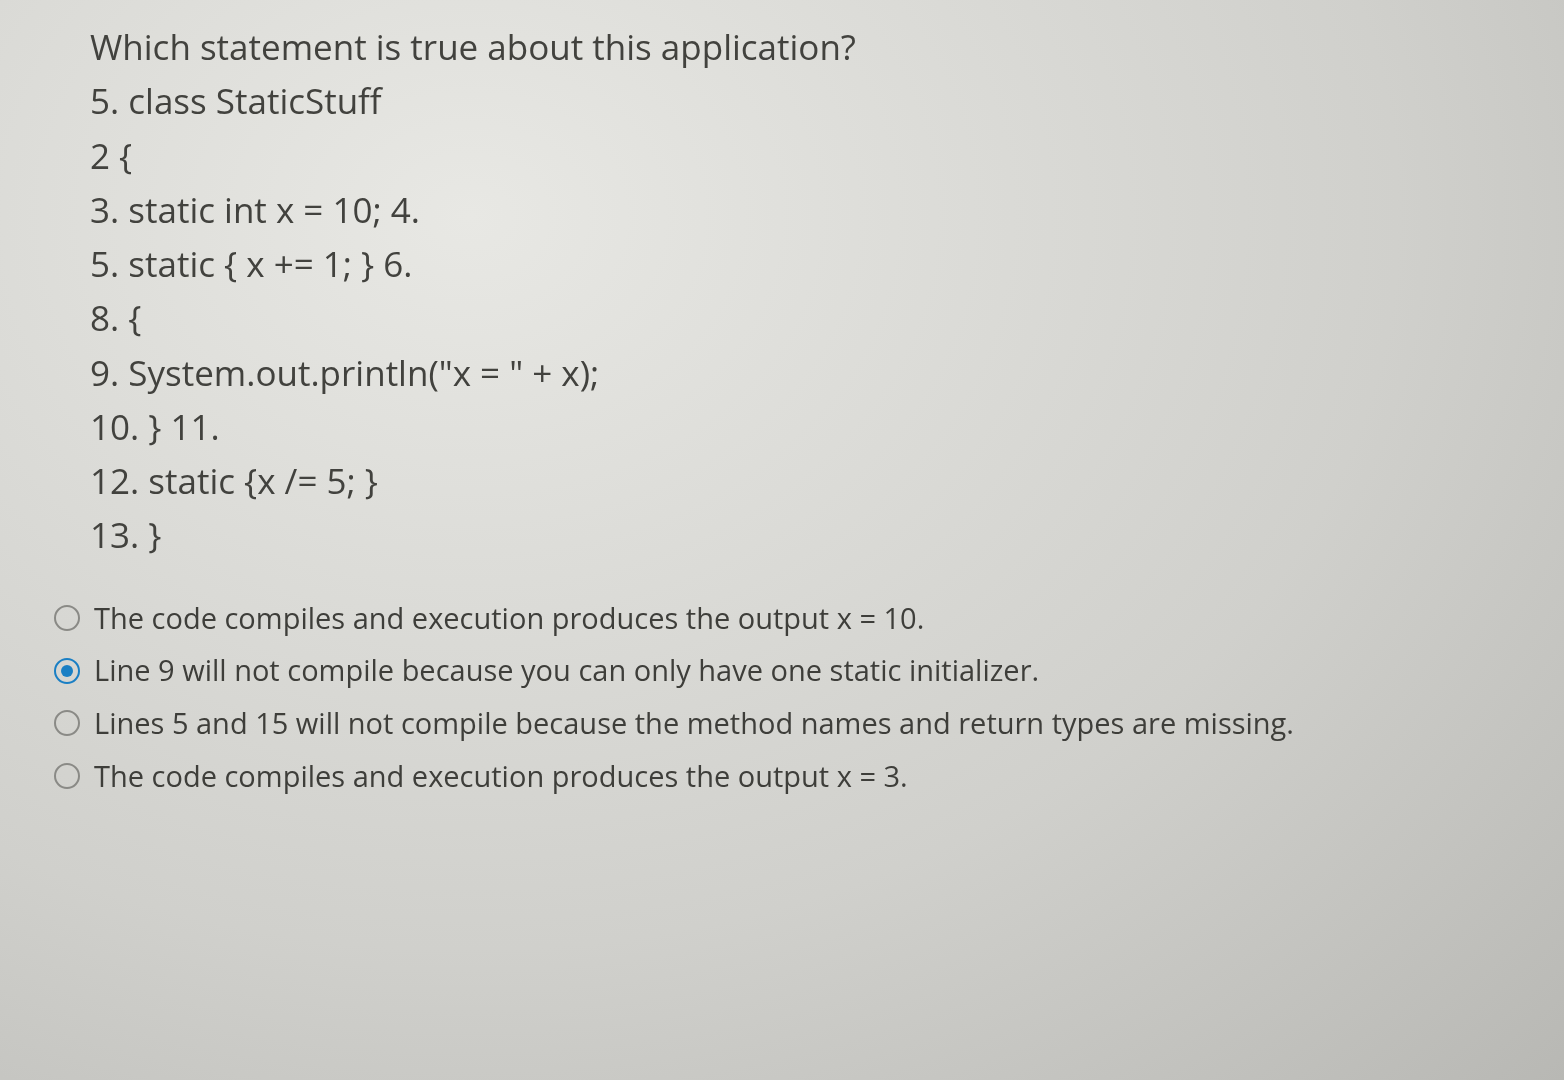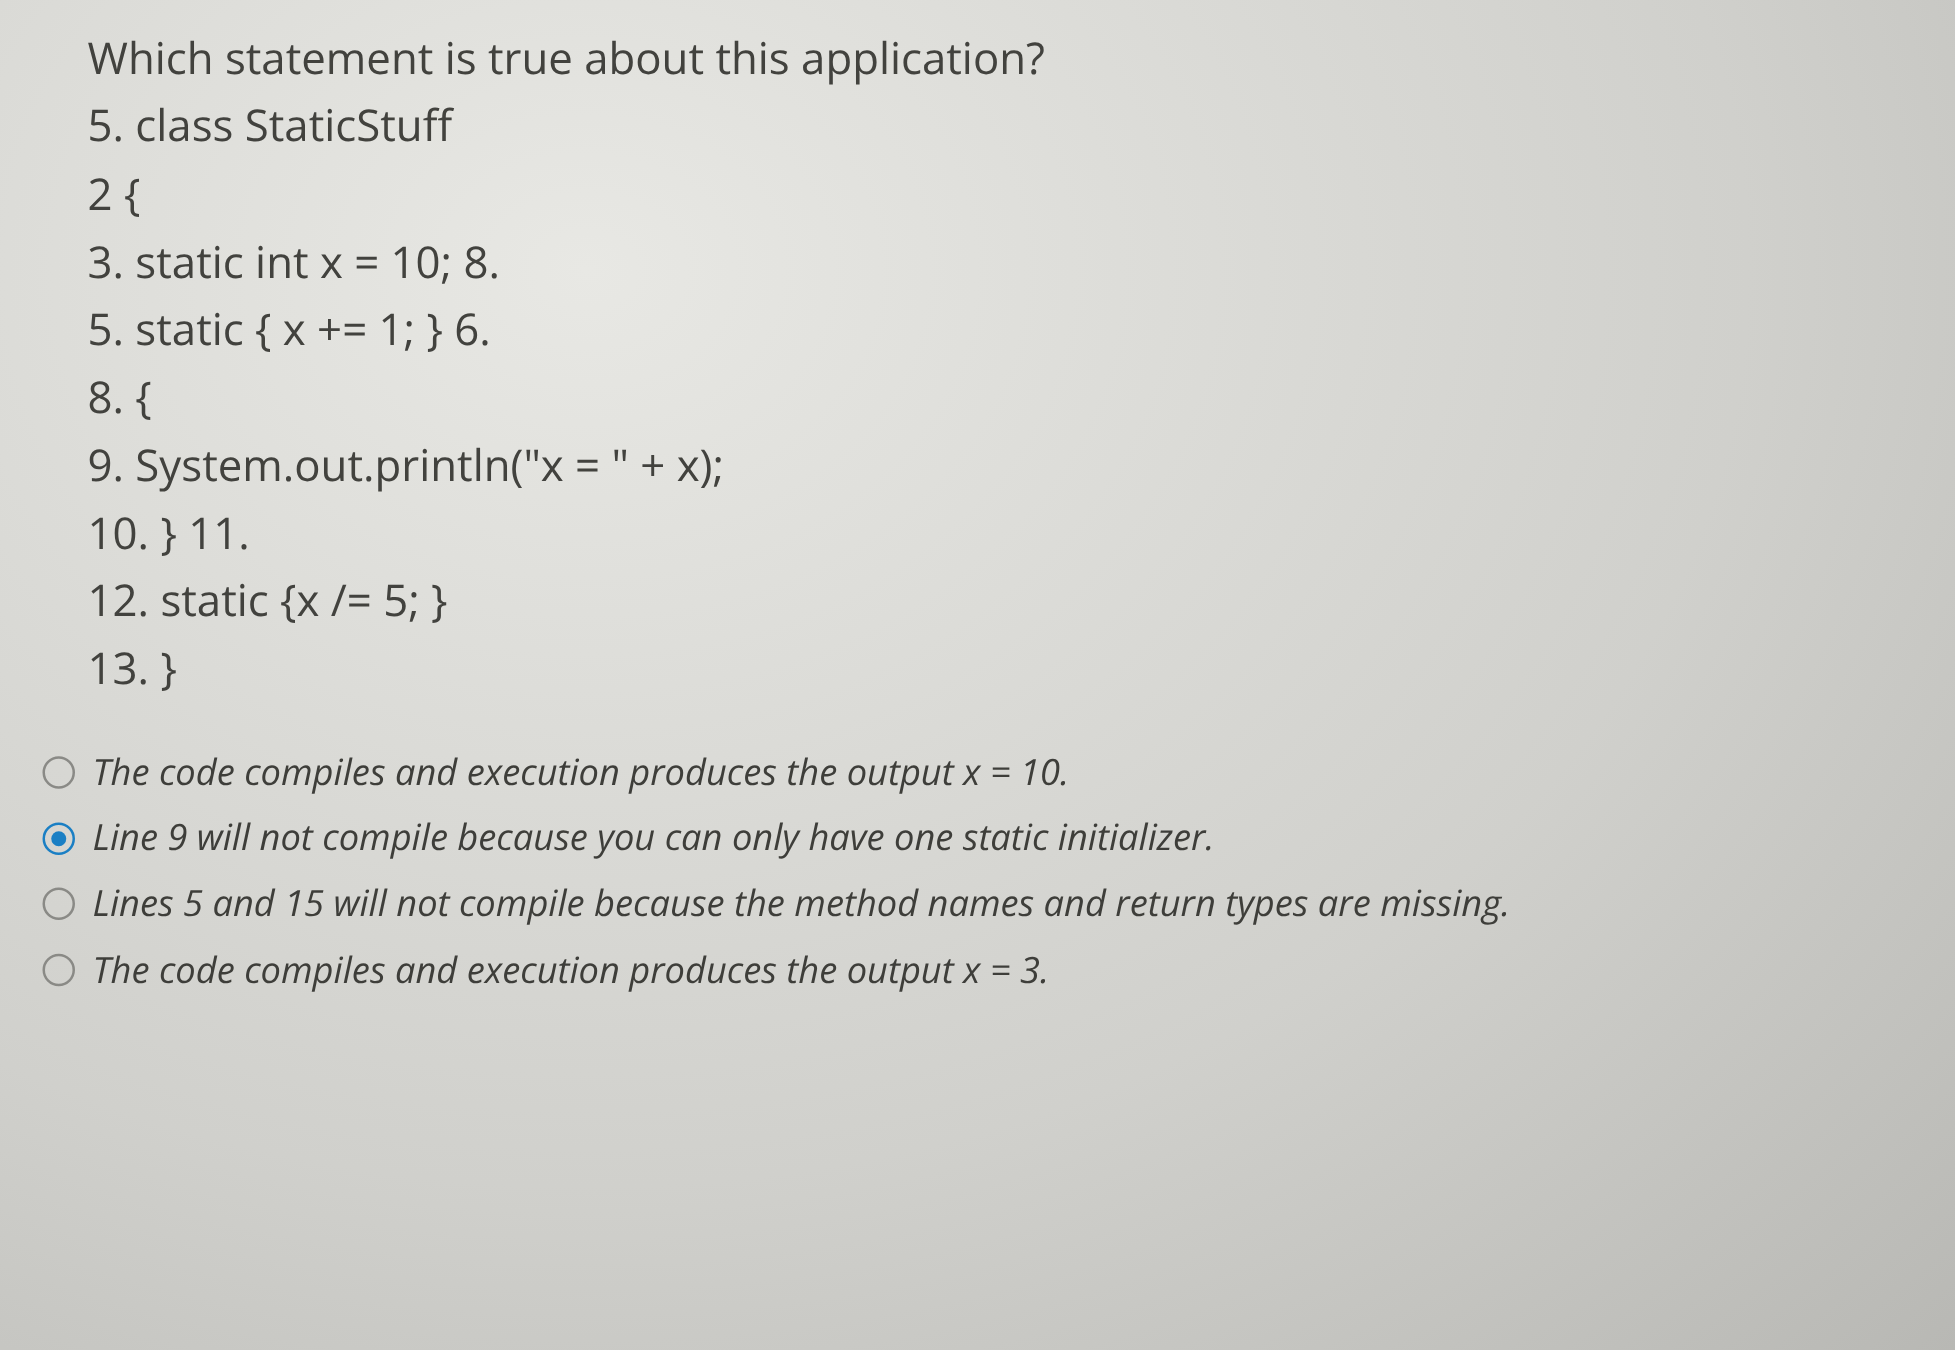--- a/index.html
+++ b/index.html
@@ -8,37 +8,37 @@
     width: 1564px;
     height: 1080px;
     background: #d8d8d4;
     background: radial-gradient(ellipse at 30% 20%, #e8e8e4 0%, #d0d0cc 60%, #b8b8b4 100%);
     font-family: "Segoe UI", "Open Sans", Arial, sans-serif;
     color: #3a3a3a;
     overflow: hidden;
   }
   .page {
     padding: 20px 60px 0 70px;
+    margin-left: 20px;
   }
   .question {
     font-size: 35px;
     line-height: 1.55;
     color: #42423e;
     margin-bottom: 30px;
   }
   .question .line {
     display: block;
   }
   .options {
     font-size: 29px;
     line-height: 1.75;
     color: #3e3e3a;
     padding-left: 0;
     margin-left: -36px;
-    font-style: italic;
   }
   .option {
     display: flex;
     align-items: center;
     gap: 14px;
     margin-bottom: 2px;
   }
   .radio {
     width: 22px;
     height: 22px;
@@ -68,21 +68,21 @@
 </style>
 </head>
 <body>
 
 <div class="page">
 
   <div class="question">
     <span class="line">Which statement is true about this application?</span>
     <span class="line">5. class StaticStuff</span>
     <span class="line">2 {</span>
-    <span class="line">3. static int x = 10; 8.</span>
+    <span class="line">3. static int x = 10; 4.</span>
     <span class="line">5. static { x += 1; } 6.</span>
     <span class="line">8. {</span>
     <span class="line">9. System.out.println("x = " + x);</span>
     <span class="line">10. } 11.</span>
     <span class="line">12. static {x /= 5; }</span>
     <span class="line">13. }</span>
   </div>
 
   <div class="options">
 

